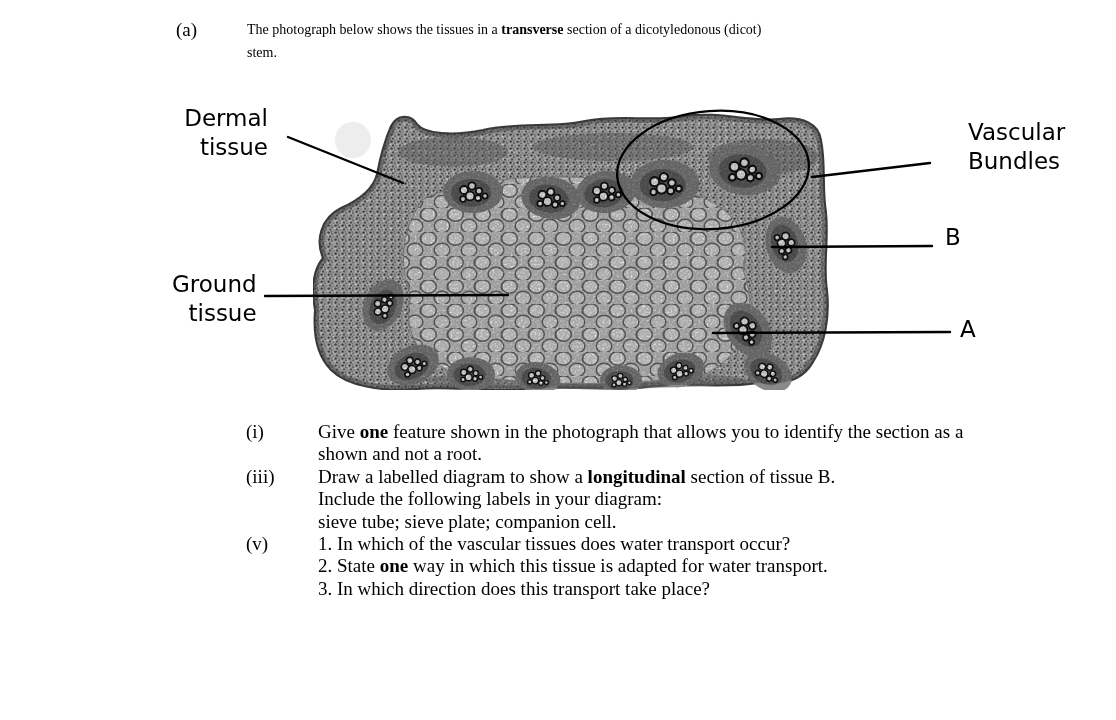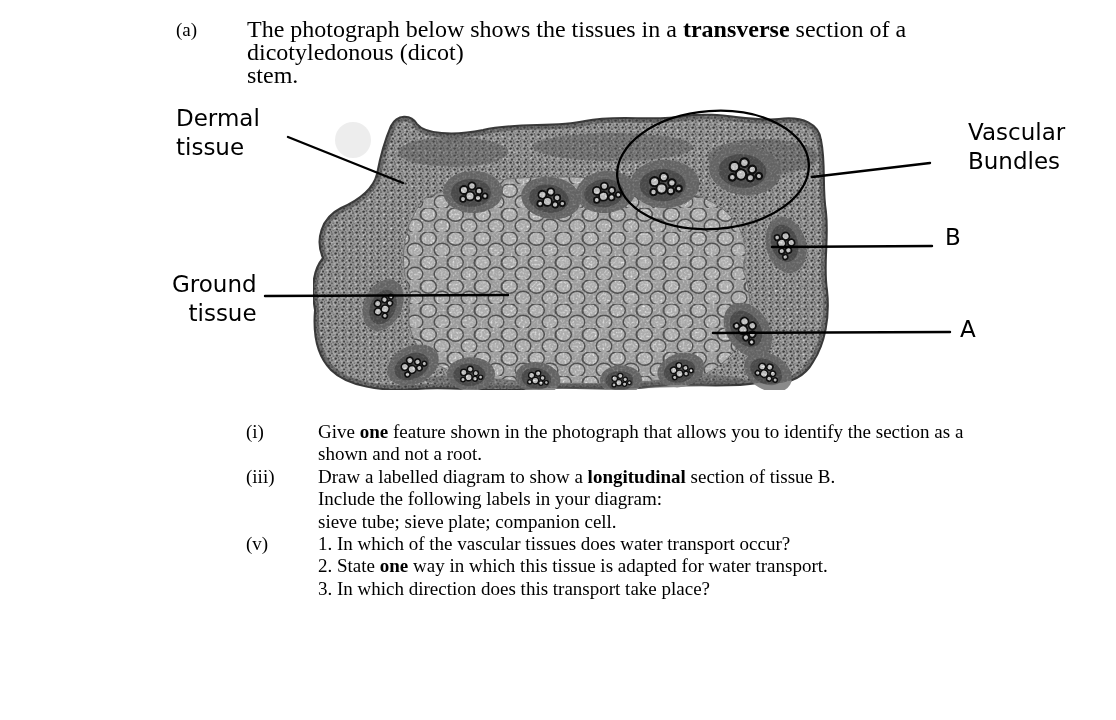--- a/index.html
+++ b/index.html
@@ -2,24 +2,24 @@
 <html><head>
 <meta charset="utf-8">
 <style>
   html,body{margin:0;padding:0;background:#ffffff;}
   .page{
     position:relative;width:1116px;height:720px;background:#ffffff;
     font-family:"Liberation Serif",serif;color:#000;overflow:hidden;
   }
   
   .qa-marker{position:absolute;left:176px;top:18px;font-size:19px;line-height:23px;}
-  .qa-text{position:absolute;left:247px;top:18px;width:800px;font-size:24px;line-height:23px;}
+  .qa-text{position:absolute;left:247px;top:18px;width:800px;font-size:14px;line-height:23px;}
   
   .lbl{position:absolute;font-family:"DejaVu Sans",sans-serif;font-size:23px;line-height:29px;color:#000;z-index:30;}
-  .lbl-dermal{left:176px;top:104px;width:92px;text-align:left;}
+  .lbl-dermal{left:176px;top:104px;width:92px;text-align:right;}
   .lbl-ground{left:172px;top:270px;text-align:right;}
   .lbl-vascular{left:968px;top:118px;}
   .lbl-b{left:945px;top:223px;}
   .lbl-a{left:960px;top:315px;}
   
   .photo{position:absolute;left:313px;top:112px;width:517px;height:278px;z-index:10;}
   .overlay{position:absolute;left:0;top:0;width:1116px;height:720px;z-index:20;pointer-events:none;}
   .leader{stroke:#000;stroke-width:2.4;stroke-linecap:round;}
   .ring{stroke:#000;stroke-width:2.3;fill:none;}
   .vx{fill:#ffffff;stroke:#141414;stroke-width:1.8;}

